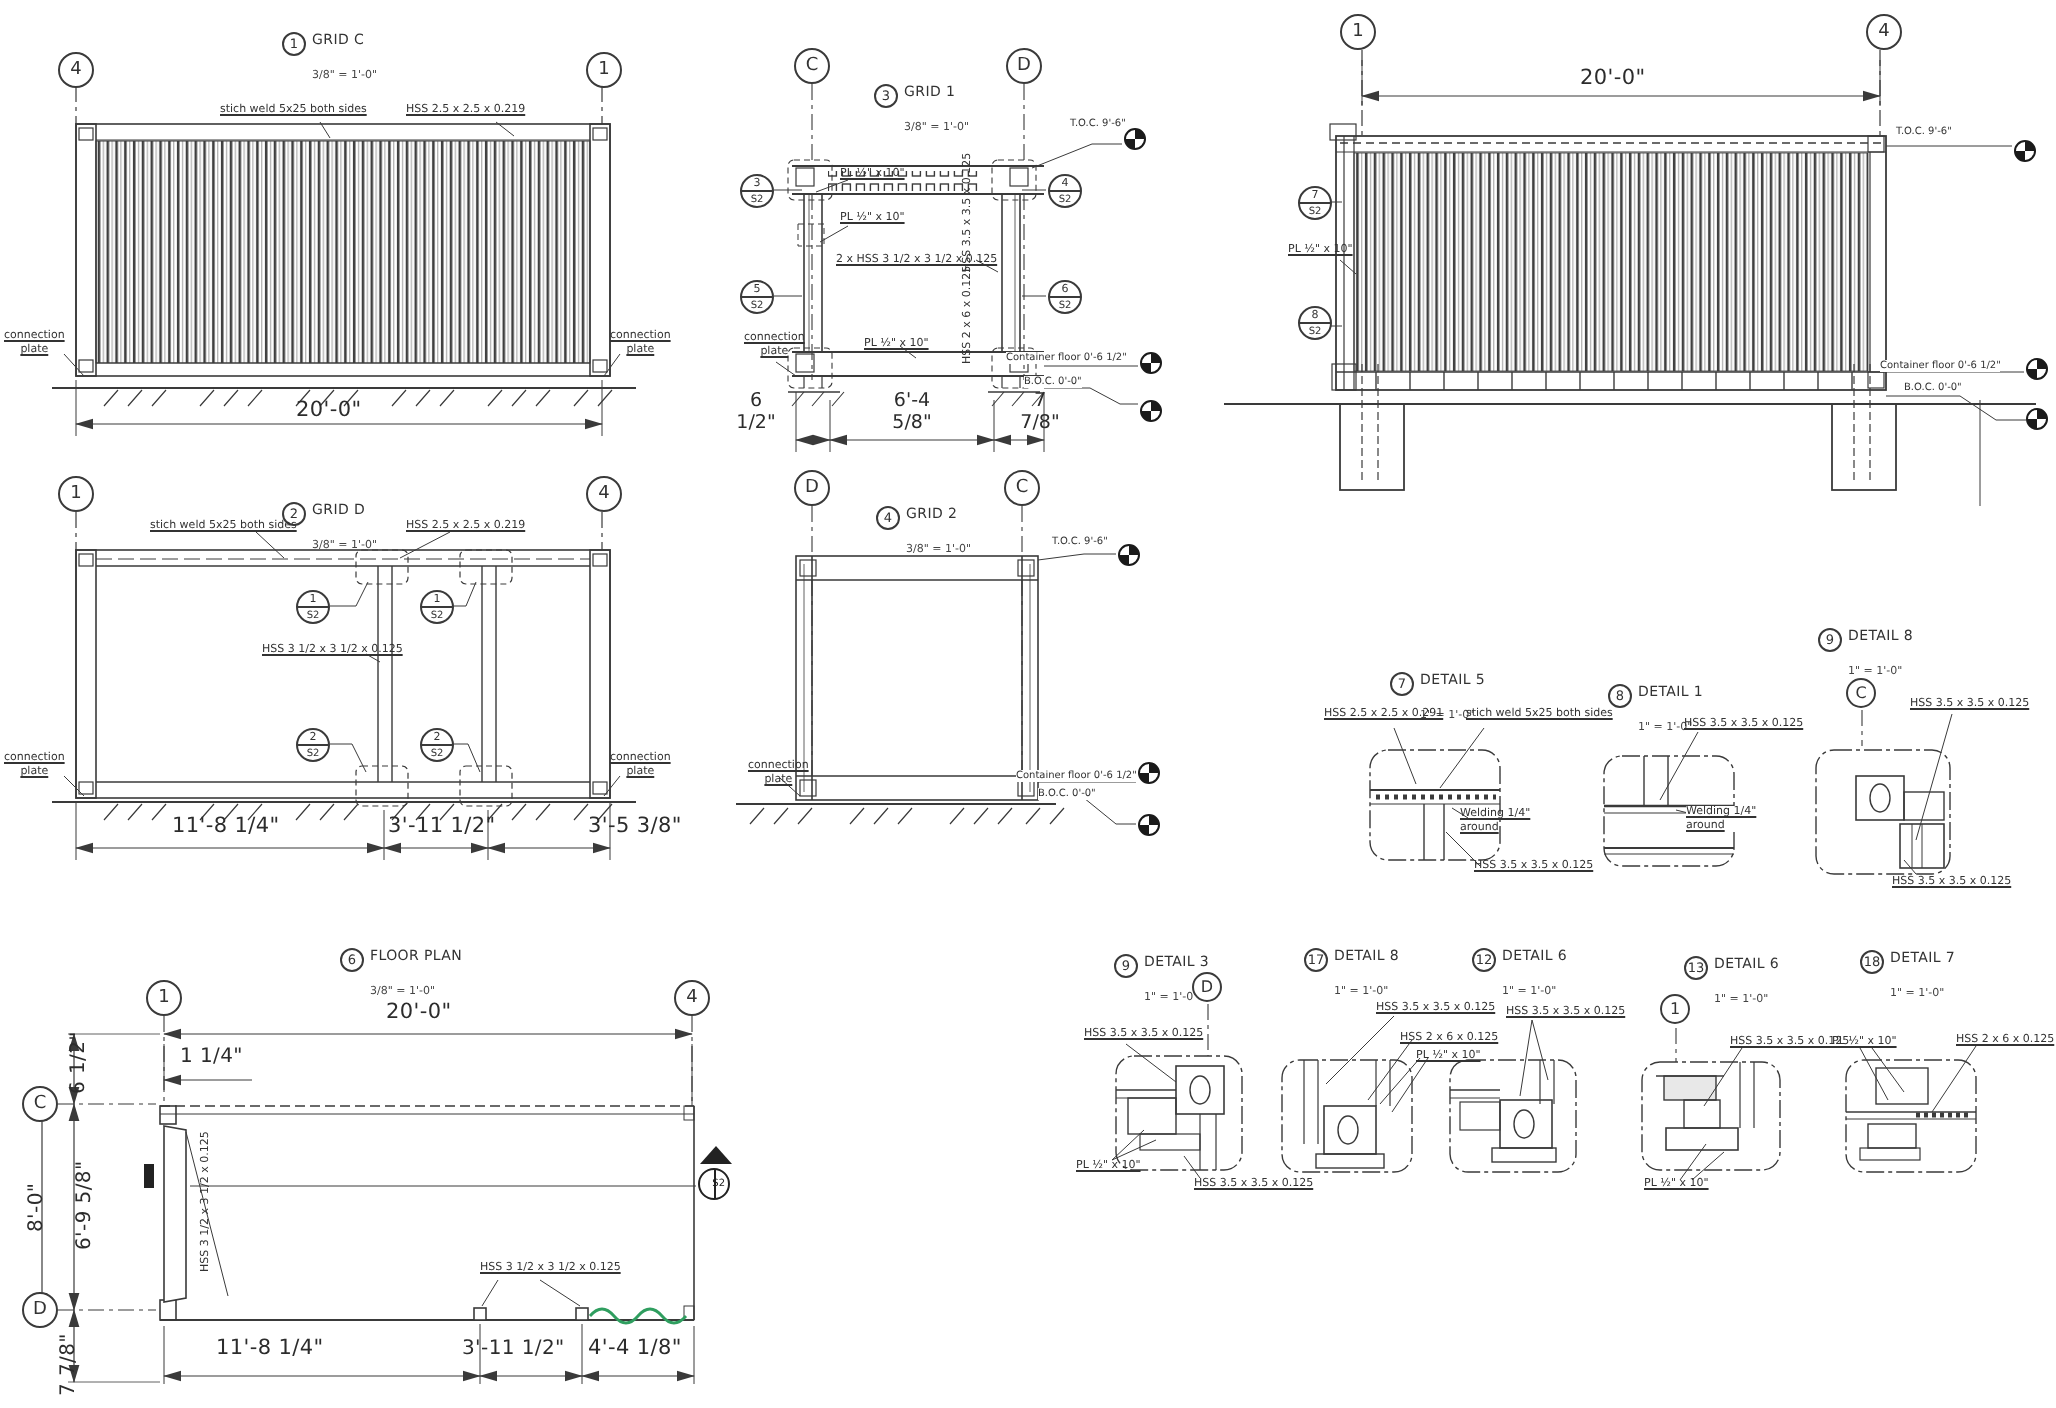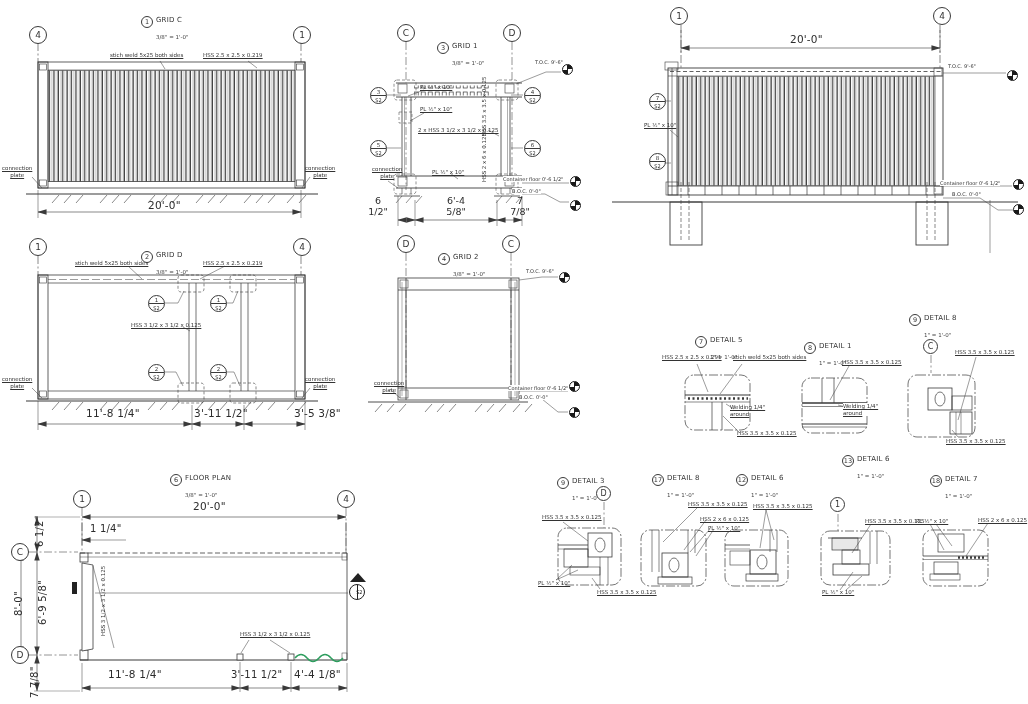--- a/index.html
+++ b/index.html
@@ -464,21 +464,21 @@
 <span class="lbl u" style="left:688px;top:501px">HSS 3.5 x 3.5 x 0.125</span>
 <span class="lbl u" style="left:700px;top:516px">HSS 2 x 6 x 0.125</span>
 <span class="lbl u" style="left:708px;top:525px">PL ½" x 10"</span>
 
 <div class="vhead" style="left:736px;top:474px">
   <span class="hcirc">12</span>
   <span><span class="tt" style="display:block">DETAIL 6</span><span class="sc">1" = 1'-0"</span></span>
 </div>
 <span class="lbl u" style="left:753px;top:503px">HSS 3.5 x 3.5 x 0.125</span>
 
-<div class="vhead" style="left:842px;top:455px">
+<div class="vhead" style="left:842px;top:478px">
   <span class="hcirc">13</span>
   <span><span class="tt" style="display:block">DETAIL 6</span><span class="sc">1" = 1'-0"</span></span>
 </div>
 <div class="bub sm" style="left:830px;top:497px">1</div>
 <span class="lbl u" style="left:865px;top:518px">HSS 3.5 x 3.5 x 0.125</span>
 <span class="lbl u" style="left:822px;top:589px">PL ½" x 10"</span>
 
 <div class="vhead" style="left:930px;top:475px">
   <span class="hcirc">18</span>
   <span><span class="tt" style="display:block">DETAIL 7</span><span class="sc">1" = 1'-0"</span></span>

